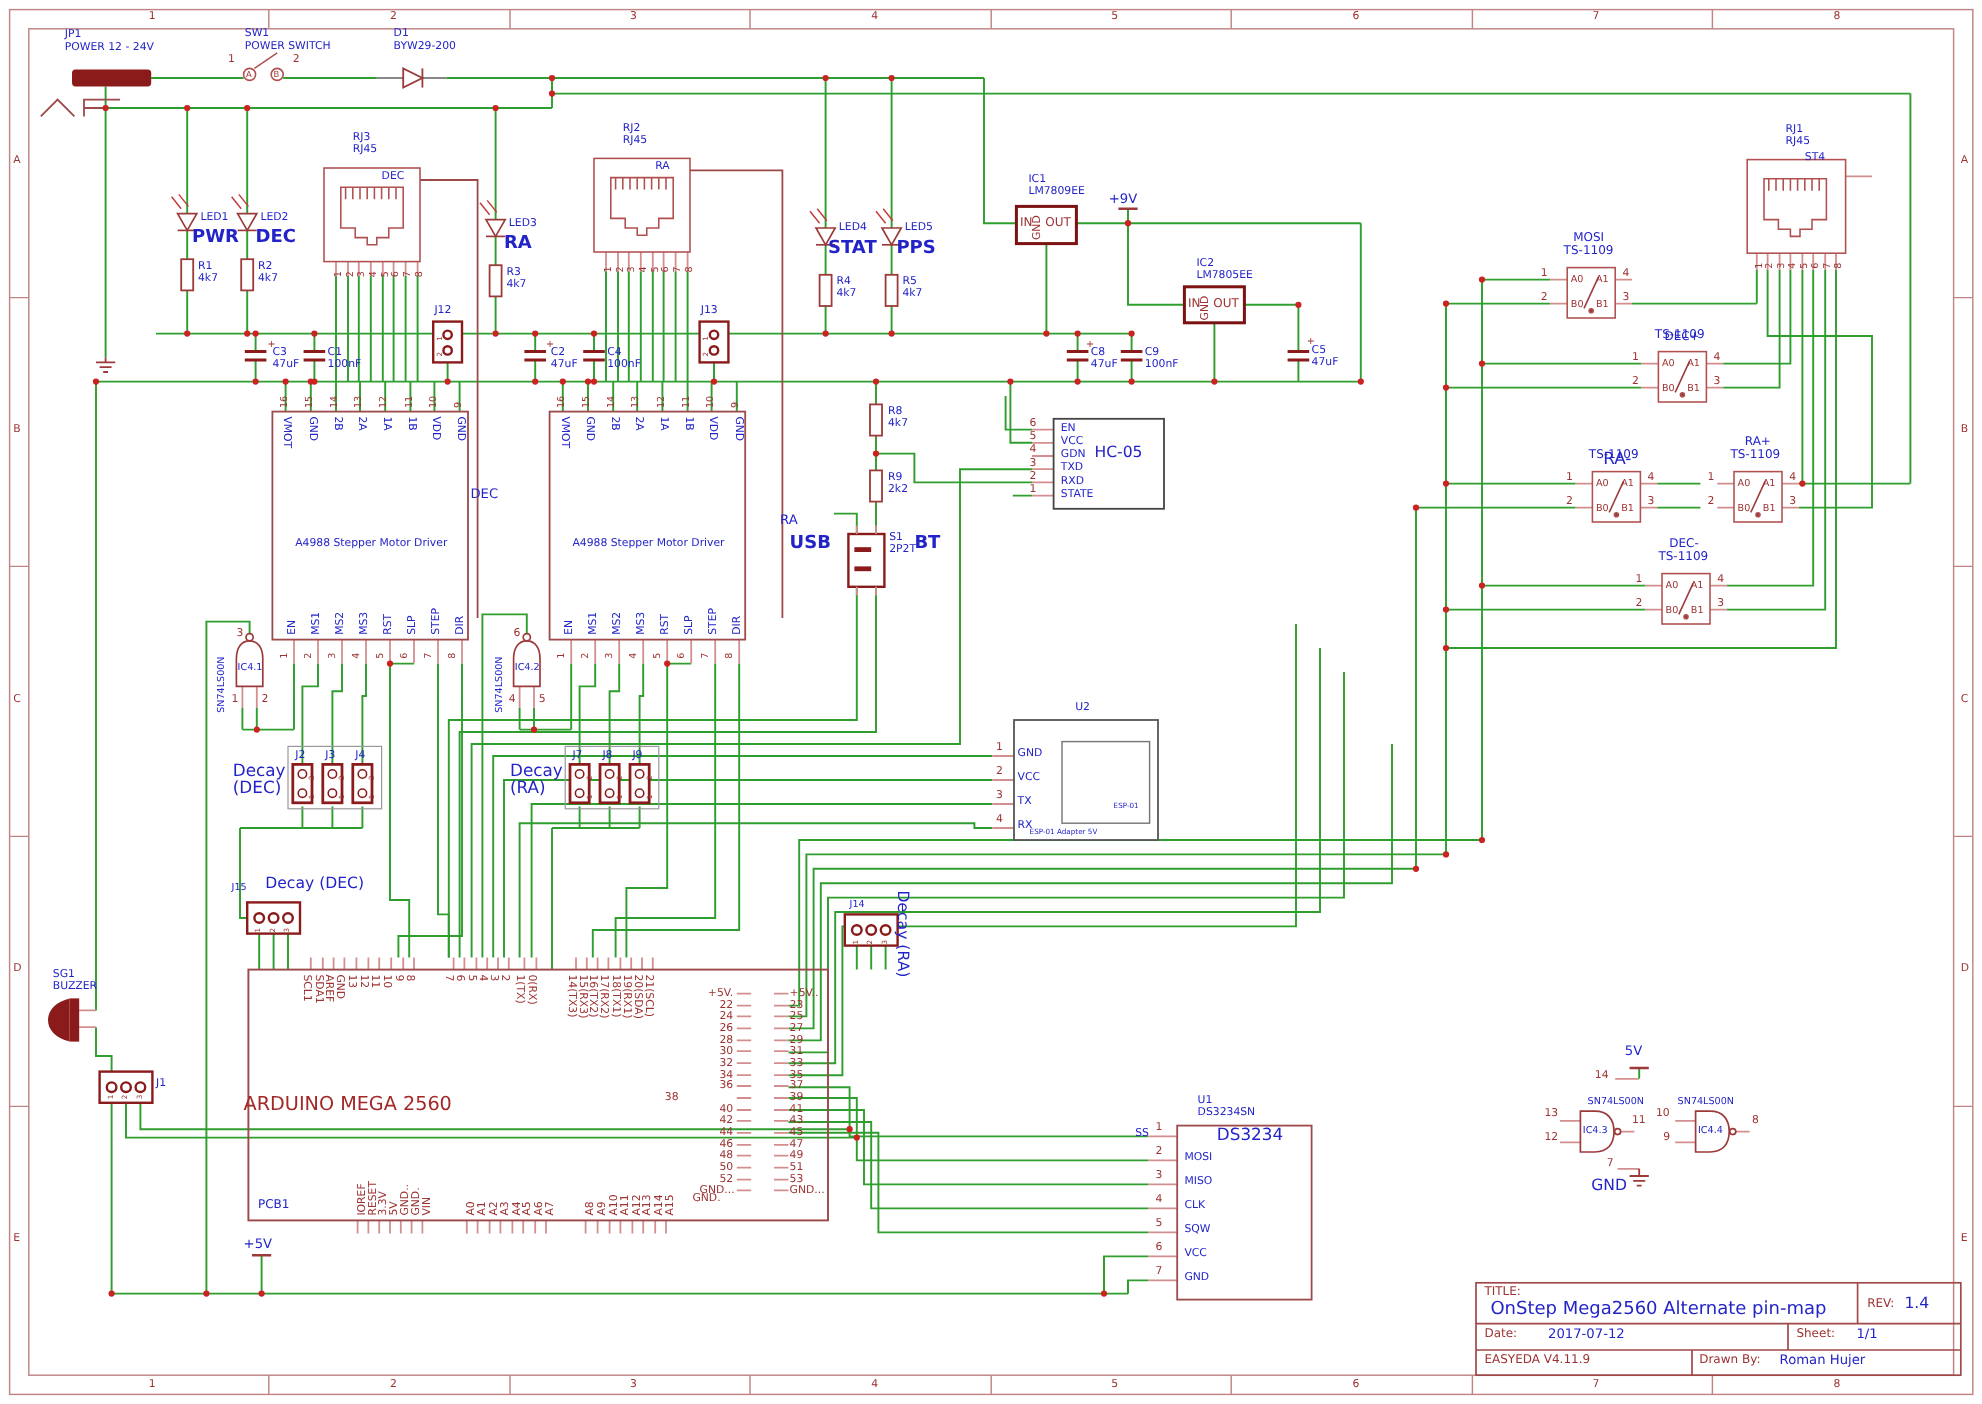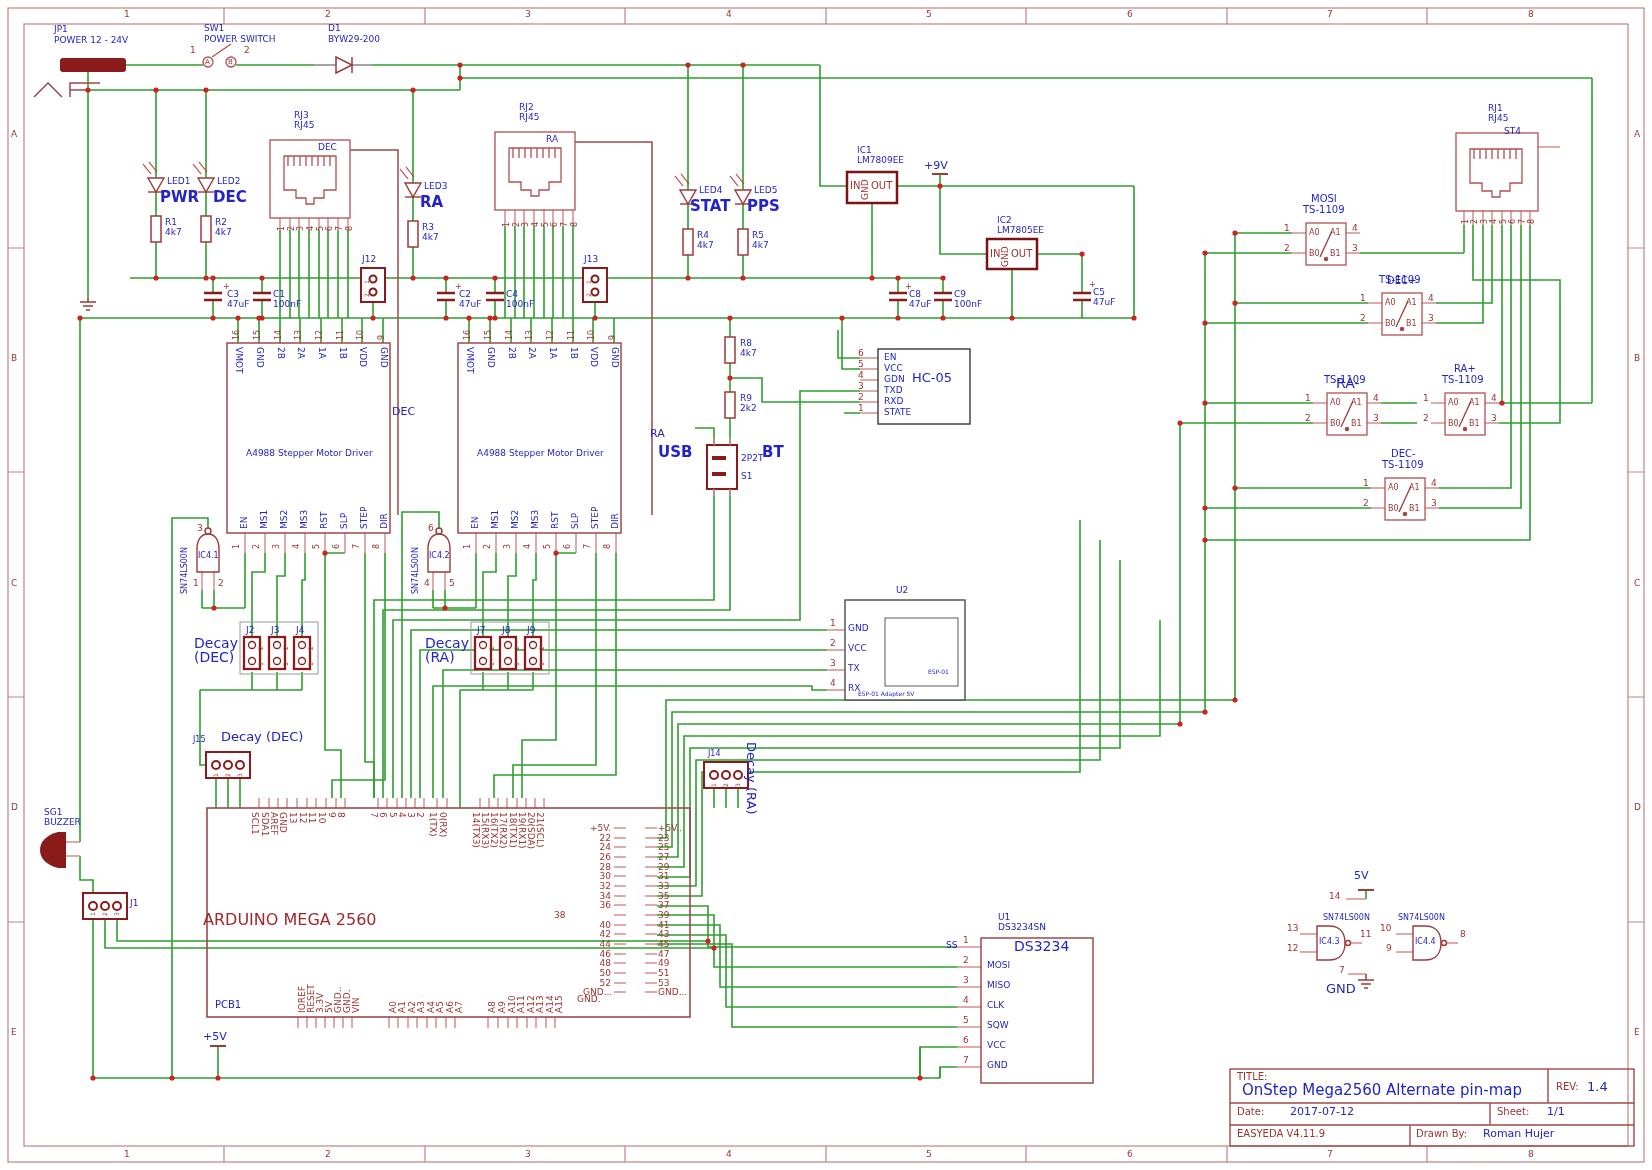--- a/index.html
+++ b/index.html
@@ -519,21 +519,21 @@
       <div class="lbl" style="left: 489px; top: 666px; font-size: 6px; transform: rotate(-90deg);">1</div>
       <div class="lbl" style="left: 514px; top: 650px; font-size: 6px; transform: rotate(-90deg);">2</div>
       <div class="lbl" style="left: 514px; top: 666px; font-size: 6px; transform: rotate(-90deg);">1</div>
       <div class="lbl" style="left: 539px; top: 650px; font-size: 6px; transform: rotate(-90deg);">2</div>
       <div class="lbl" style="left: 539px; top: 666px; font-size: 6px; transform: rotate(-90deg);">1</div>
       <div class="lbl b" style="left: 740px; top: 339px;">R8</div>
       <div class="lbl b" style="left: 740px; top: 349px;">4k7</div>
       <div class="lbl b" style="left: 740px; top: 394px;">R9</div>
       <div class="lbl b" style="left: 740px; top: 404px;">2k2</div>
       <div class="lbl b" style="left: 658px; top: 445px; font-size: 15px; font-weight: bold;">USB</div>
-      <div class="lbl b" style="left: 741px; top: 444px; margin-top: 28px;">S1</div>
+      <div class="lbl b" style="left: 741px; top: 444px;">S1</div>
       <div class="lbl b" style="left: 741px; top: 454px;">2P2T</div>
       <div class="lbl b" style="left: 762px; top: 445px; font-size: 15px; font-weight: bold;">BT</div>
       <div class="lbl b" style="left: 912px; top: 371px; font-size: 13px;">HC-05</div>
       <div class="lbl" style="left: 858px; top: 349px;">6</div>
       <div class="lbl" style="left: 858px; top: 360px;">5</div>
       <div class="lbl" style="left: 858px; top: 371px;">4</div>
       <div class="lbl" style="left: 858px; top: 382px;">3</div>
       <div class="lbl" style="left: 858px; top: 393px;">2</div>
       <div class="lbl" style="left: 858px; top: 404px;">1</div>
       <div class="lbl b" style="left: 884px; top: 353px;">EN</div>

